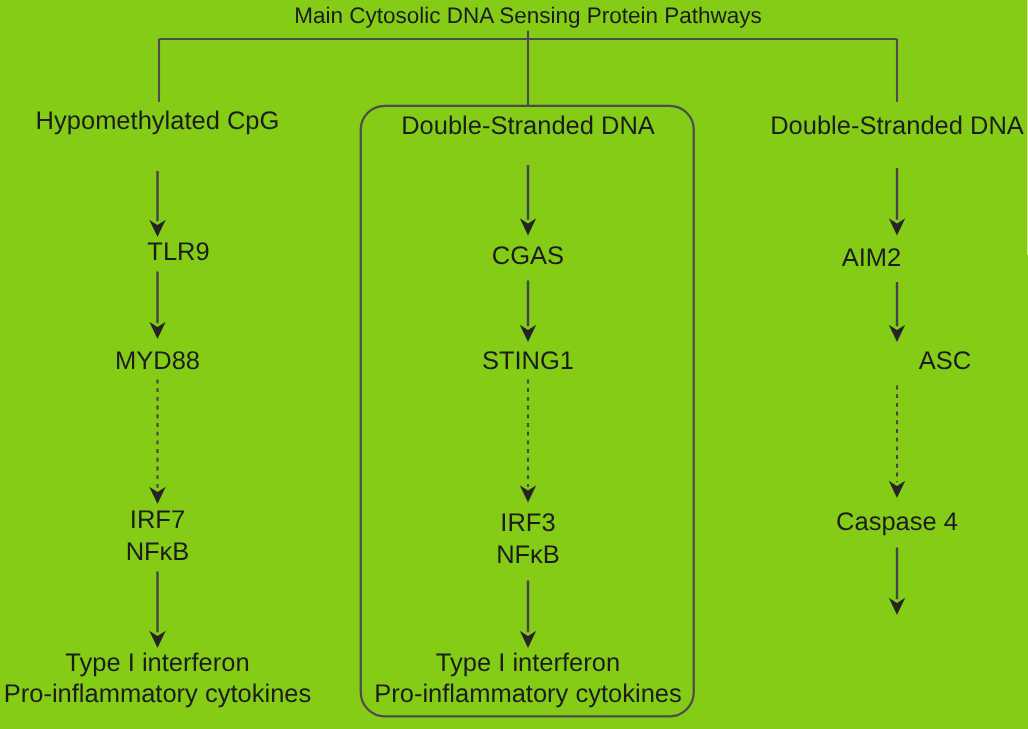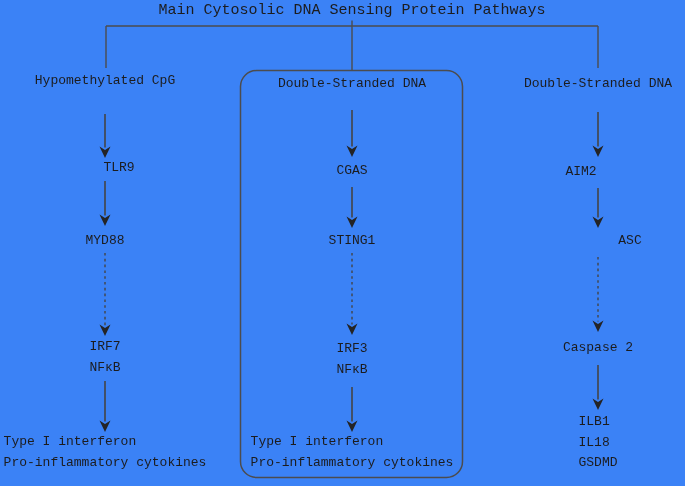--- a/index.html
+++ b/index.html
@@ -1,38 +1,39 @@
 <!DOCTYPE html>
 <html><head>
 <meta charset="utf-8">
 <style>
   html, body { margin: 0; padding: 0; background: #ffffff; }
   .diagram {
     position: relative;
     width: 685px;
     height: 486px;
-    background: #3b82f6;
-    font-family: Liberation Mono, monospace;
+    background: #84cc16;
+    font-family: Liberation Sans, sans-serif;
     color: #1c1c1e;
     overflow: hidden;
   }
   .title {
     position: absolute;
     top: 2px;
     left: 352px;
     transform: translateX(-50%);
     font-size: 15px;
     line-height: 18px;
     white-space: nowrap;
     color: #1c1c1e;
   }
   .node {
     position: absolute;
     transform: translateX(-50%);
-    font-size: 13px;
+    text-align: center;
+    font-size: 17px;
     line-height: 20.5px;
     white-space: nowrap;
     color: #1c1c1e;
   }
   svg.lines { position: absolute; top: 0; left: 0; }
   .stem  { stroke: #444446; stroke-width: 1.6; fill: none; }
   .stem-dashed { stroke: #444446; stroke-width: 1.4; fill: none; stroke-dasharray: 2.6 3.2; }
   .tree  { stroke: #4c4c4e; stroke-width: 1.4; fill: none; }
   .head  { fill: #242426; stroke: none; }
   .roundbox { fill: none; stroke: #4c4c4e; stroke-width: 1.5; }
@@ -141,21 +142,16 @@
   <div class="node" style="left:598px; top:74px">
     <div>Double-Stranded DNA</div>
   </div>
   <div class="node" style="left:581px; top:162px">
     <div>AIM2</div>
   </div>
   <div class="node" style="left:630px; top:231px">
     <div>ASC</div>
   </div>
   <div class="node" style="left:598px; top:338px">
-    <div>Caspase 2</div>
-  </div>
-  <div class="node" style="left:598px; top:412px">
-    <div>ILB1</div>
-    <div>IL18</div>
-    <div>GSDMD</div>
+    <div>Caspase 4</div>
   </div>
 
 </div>
 
 </body></html>

